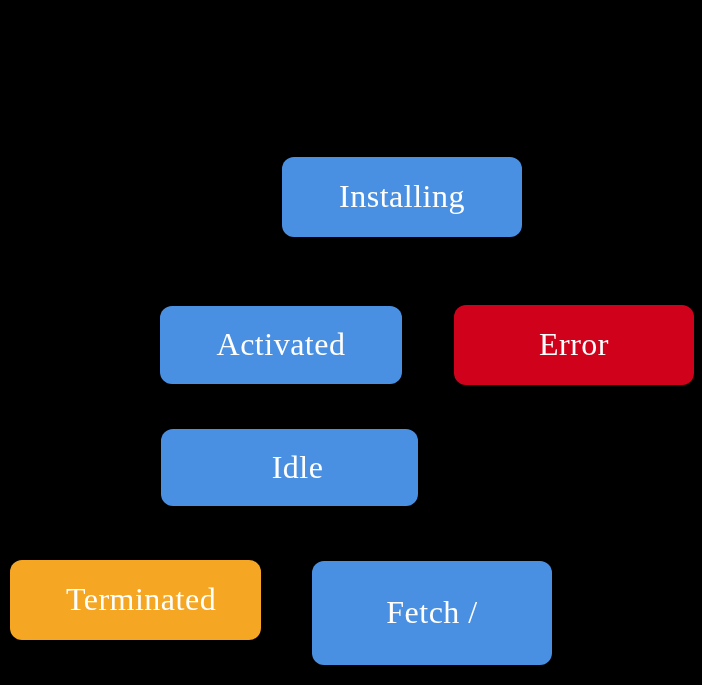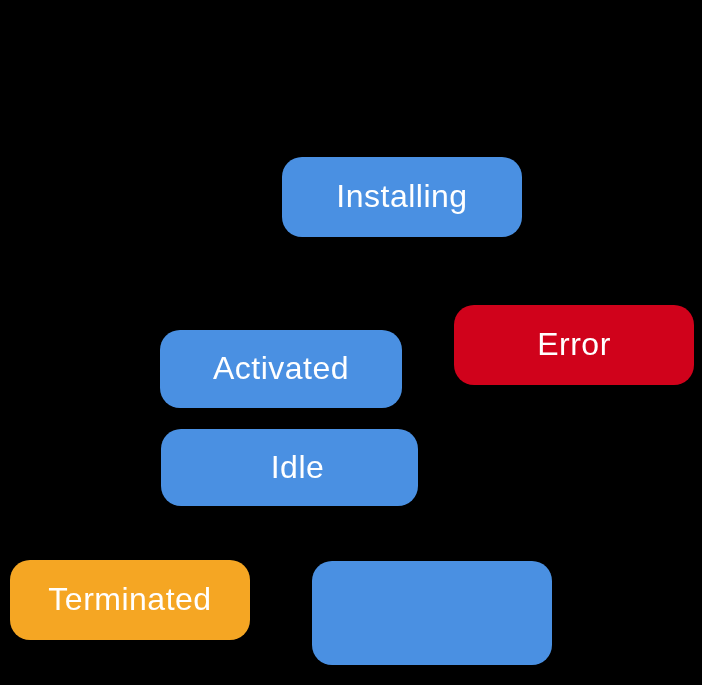--- a/index.html
+++ b/index.html
@@ -10,60 +10,62 @@
   #diagram-canvas {
     position: relative;
     width: 702px;
     height: 685px;
     background: #000000;
     overflow: hidden;
     font-family: "Liberation Sans", "DejaVu Sans", sans-serif;
   }
   .state-node {
     position: absolute;
-    border-radius: 20px;
+    border-radius: 12px;
     display: flex;
     flex-direction: column;
     align-items: center;
     justify-content: center;
     color: #ffffff;
     font-size: 32px;
     font-weight: 300;
     letter-spacing: 0.5px;
     line-height: 1.22;
     text-align: center;
+    font-family: Liberation Serif, serif;
   }
   #node-installing   { left: 282px; top: 157px; width: 240px; height: 80px; }
   #node-activated    { left: 160px; top: 306px; width: 242px; height: 78px; }
   #node-error        { left: 454px; top: 305px; width: 240px; height: 80px; }
   #node-idle         { left: 161px; top: 429px; width: 241px; height: 77px; padding-left: 16px; }
   #node-terminated   { left: 10px;  top: 560px; width: 240px; height: 80px; }
   #node-fetch-message{ left: 312px; top: 561px; width: 240px; height: 104px; }
 </style>
 </head>
 <body>
 
 <div id="diagram-canvas" style="background-color: rgb(0, 0, 0);">
 
   <div id="node-installing" class="state-node" style="background-color: rgb(74, 144, 226); color: rgb(255, 255, 255);">
     <span>Installing</span>
   </div>
 
-  <div id="node-activated" class="state-node" style="background-color: rgb(74, 144, 226); color: rgb(255, 255, 255); margin-top: 24px;">
+  <div id="node-activated" class="state-node" style="background-color: rgb(74, 144, 226); color: rgb(255, 255, 255);">
     <span>Activated</span>
   </div>
 
   <div id="node-error" class="state-node" style="background-color: rgb(208, 2, 27); color: rgb(255, 255, 255);">
     <span>Error</span>
   </div>
 
   <div id="node-idle" class="state-node" style="background-color: rgb(74, 144, 226); color: rgb(255, 255, 255);">
     <span>Idle</span>
   </div>
 
-  <div id="node-terminated" class="state-node" style="background-color: rgb(245, 166, 35); color: rgb(255, 255, 255);">
+  <div id="node-terminated" class="state-node" style="background-color: rgb(245, 166, 35); color: rgb(255, 255, 255); padding-left: 11px;">
     <span>Terminated</span>
   </div>
 
   <div id="node-fetch-message" class="state-node" style="background-color: rgb(74, 144, 226); color: rgb(255, 255, 255);">
+    <span>Fetch /</span>
   </div>
 
 </div>
 
 </body></html>

